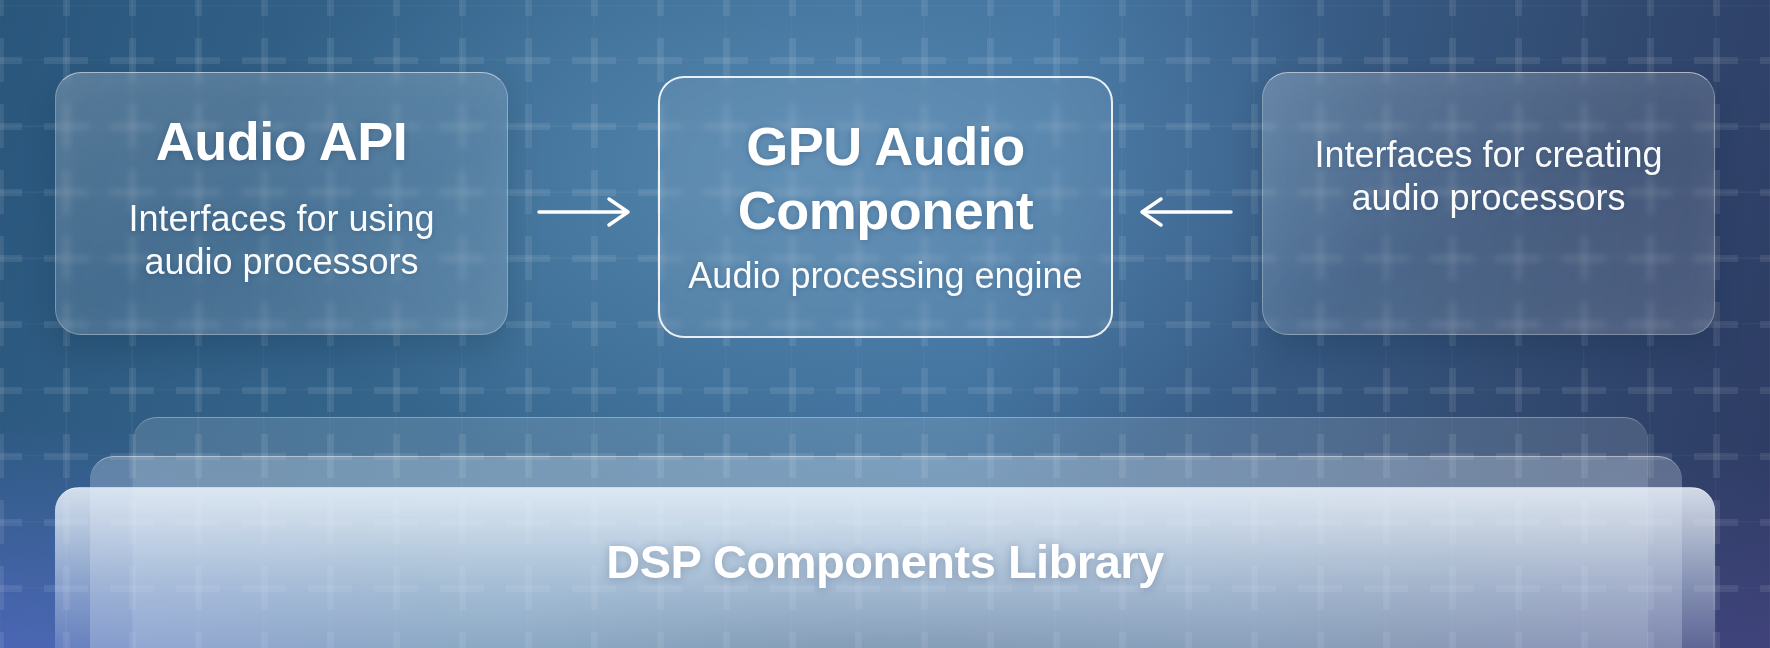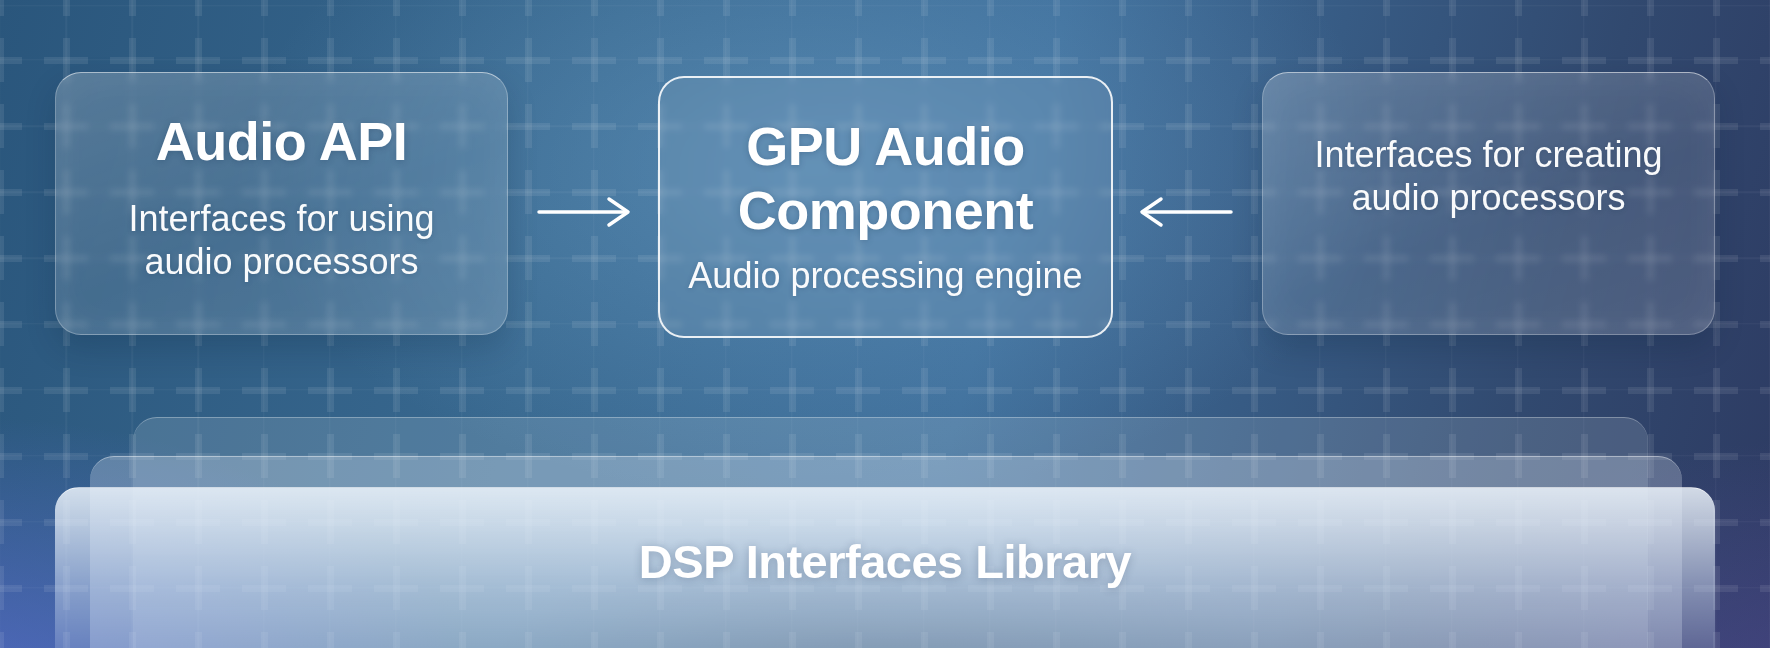--- a/index.html
+++ b/index.html
@@ -408,21 +408,21 @@
       <div class="cross" style="left: 1518px; top: 654px;"></div>
       <div class="cross" style="left: 1584px; top: 654px;"></div>
       <div class="cross" style="left: 1650px; top: 654px;"></div>
       <div class="cross" style="left: 1716px; top: 654px;"></div>
       <div class="cross" style="left: 1782px; top: 654px;"></div>
     </div>
 
   <div class="stack-card stack-back"></div>
   <div class="stack-card stack-middle"></div>
   <div class="stack-card stack-front">
-    <div class="library-title">DSP Interfaces Library</div>
+    <div class="library-title">DSP Components Library</div>
   </div>
 
   <div class="node glass node-engine">
     <div class="node-title">Audio API</div>
     <div class="node-sub">Interfaces for using
 audio processors</div>
   </div>
 
   <div class="node outlined node-gpu">
     <div class="node-title">GPU Audio Component</div>

